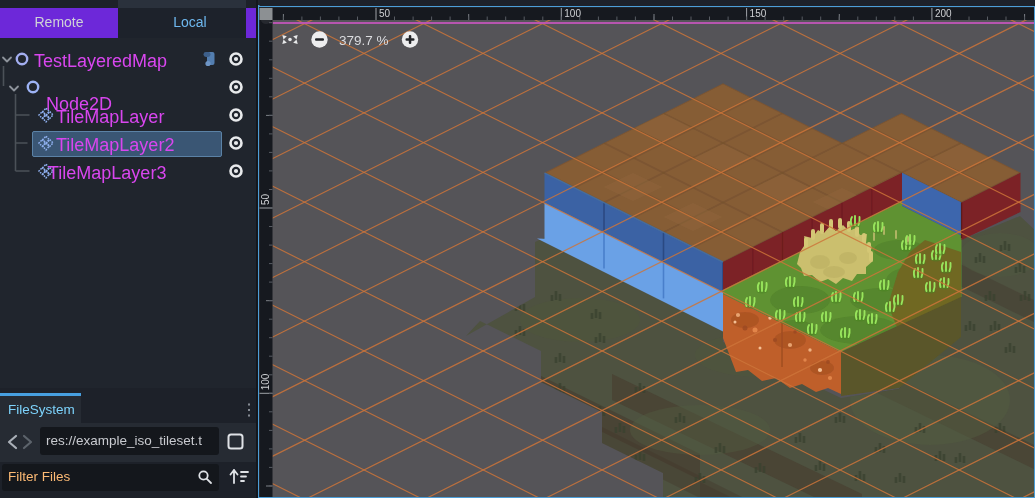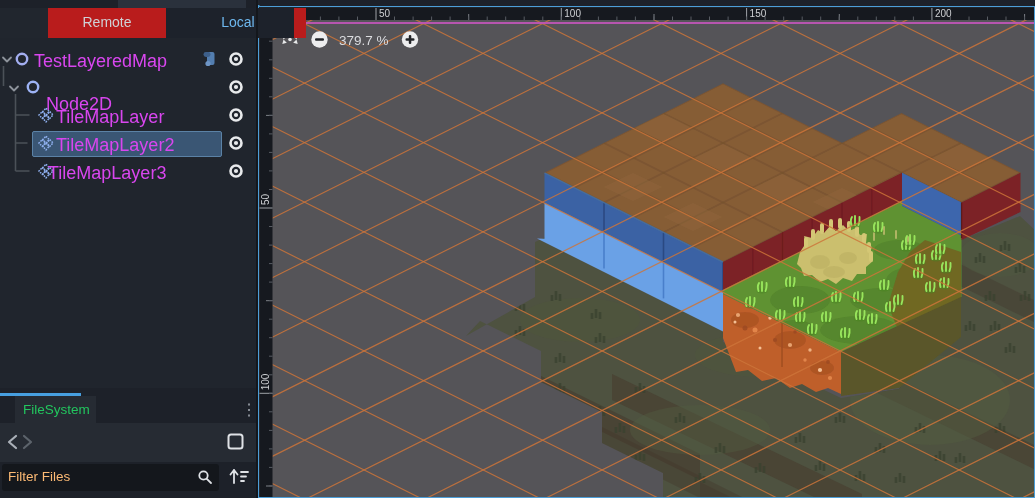--- a/index.html
+++ b/index.html
@@ -1,32 +1,32 @@
 <!DOCTYPE html>
 <html><head><meta charset="utf-8">
 <style>
 * { margin:0; padding:0; box-sizing:border-box; }
 html,body { width:1035px; height:498px; overflow:hidden; background:#21262e;
   font-family:"Liberation Sans",sans-serif; }
 #panel { position:absolute; left:0; top:0; width:258px; height:498px; background:#21262e; z-index:10; }
 #topstrip { position:absolute; left:0; top:0; width:258px; height:8px; background:#1d2129; }
 #topbox { position:absolute; left:118px; top:0; width:128px; height:8px; background:#2a313c; }
-#tabbar { position:absolute; left:0; top:8px; width:258px; height:30px; background:#b91c1c;margin-left:48px; }
+#tabbar { position:absolute; left:0; top:8px; width:258px; height:30px; background:#6d28d9; }
 #tab-local { position:absolute; left:118px; top:0; width:128px; height:30px; background:#1d222b; }
 .tabtxt { position:absolute; top:6px; text-align:center; font-size:14px; }
 #tree { position:absolute; left:0; top:38px; width:256px; height:350px; background:#20252d; }
 .row { position:absolute; font-size:18px; color:#d946ef; white-space:nowrap; z-index:3; }
 #selrow { position:absolute; left:32px; top:130.5px; width:190px; height:26px; background:#3a5674;
   border:1px solid #5b82a6; border-radius:2px; z-index:2; }
 #panel svg { z-index:3; }
 #panel::after { content:""; position:absolute; left:256px; top:0; width:2px; height:498px; background:#14171c; }
 #fsdock { position:absolute; left:0; top:388px; width:256px; height:110px; background:#1d2129; }
 #fstab-line { position:absolute; left:0; top:5px; width:81px; height:2.5px; background:#479fe0; }
-#fstab { position:absolute; left:0; top:7.5px; width:81px; height:27.5px; background:#262b33; color:#22c55e;
-  font-size:13.5px; padding:6px 0 0 8px;margin-left:15px; }
+#fstab { position:absolute; left:0; top:7.5px; width:81px; height:27.5px; background:#262b33; color:#7dd3fc;
+  font-size:13.5px; padding:6px 0 0 8px; }
 #fsmenu { position:absolute; left:241px; top:12px; color:#9aa0a8; font-size:16px; }
 #fstoolbar { position:absolute; left:0; top:35px; width:256px; height:39px; background:#262b33; }
 #pathwell { position:absolute; left:40px; top:4px; width:179px; height:28px; background:#14171c; border-radius:3px;
   color:#c9cbd0; font-size:13.5px; padding:6px 0 0 6px; white-space:nowrap; overflow:hidden; }
 #filterwell { position:absolute; left:2px; top:76px; width:217px; height:27px; background:#14171c; border-radius:3px;
   color:#fdba74; font-size:13.5px; padding:5px 0 0 6px; }
 #sorticon { position:absolute; left:228px; top:79px; }
 #viewport { position:absolute; left:0; top:0; width:857px; height:498px; }
 </style></head>
 <body>
@@ -576,20 +576,21 @@
     </svg>
   <div id="fsdock">
     <div id="fstab-line"></div>
     <div id="fstab">FileSystem</div>
     <div id="fsmenu">⋮</div>
     <div id="fstoolbar">
       <svg style="position:absolute;left:4px;top:11px" width="32" height="16">
         <path d="M12,2 L5,8 L12,14" fill="none" stroke="#aab0b8" stroke-width="2.2" stroke-linecap="round" stroke-linejoin="round"></path>
         <path d="M20,2 L27,8 L20,14" fill="none" stroke="#5c636b" stroke-width="2.2" stroke-linecap="round" stroke-linejoin="round"></path>
       </svg>
+      <div id="pathwell">res://example_iso_tileset.t</div>
       <svg style="position:absolute;left:226px;top:9px" width="20" height="20">
         <rect x="2.5" y="2.5" width="14" height="14" rx="2.5" fill="none" stroke="#dfe2e6" stroke-width="2"></rect>
       </svg>
     </div>
     <div id="filterwell">Filter Files
       <svg style="position:absolute;right:6px;top:5px" width="16" height="16">
         <circle cx="6.5" cy="6.5" r="4.2" fill="none" stroke="#dfe2e6" stroke-width="1.8"></circle>
         <line x1="9.8" y1="9.8" x2="14" y2="14" stroke="#dfe2e6" stroke-width="1.8" stroke-linecap="round"></line>
       </svg>
     </div>

